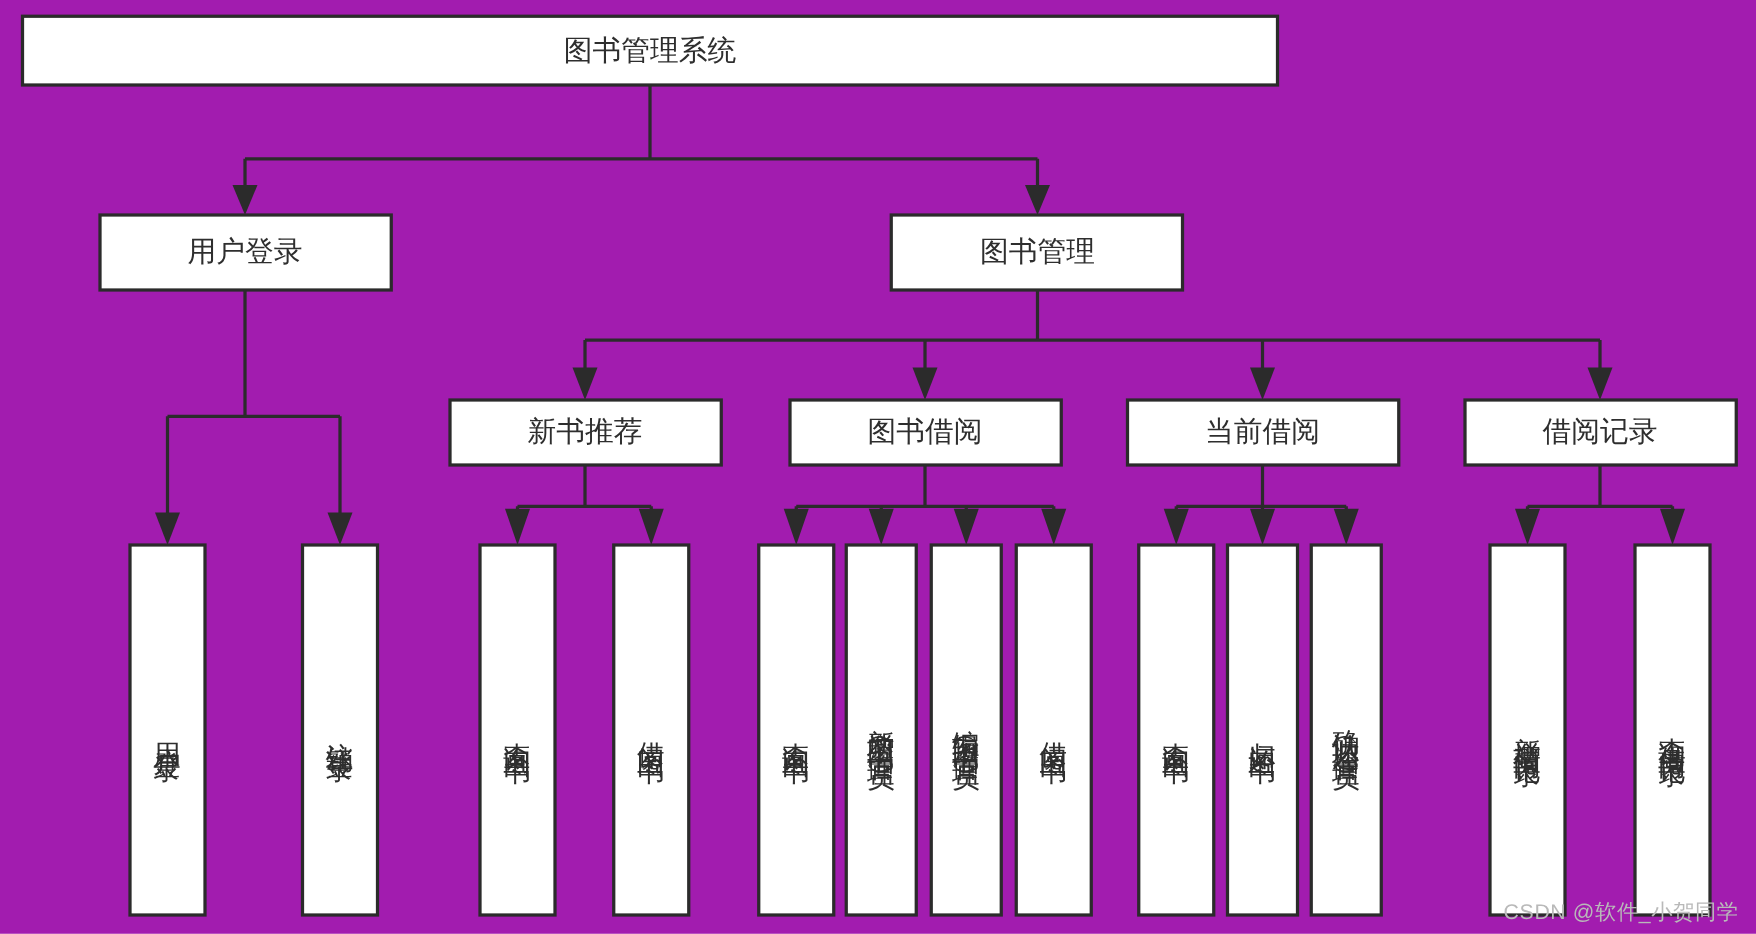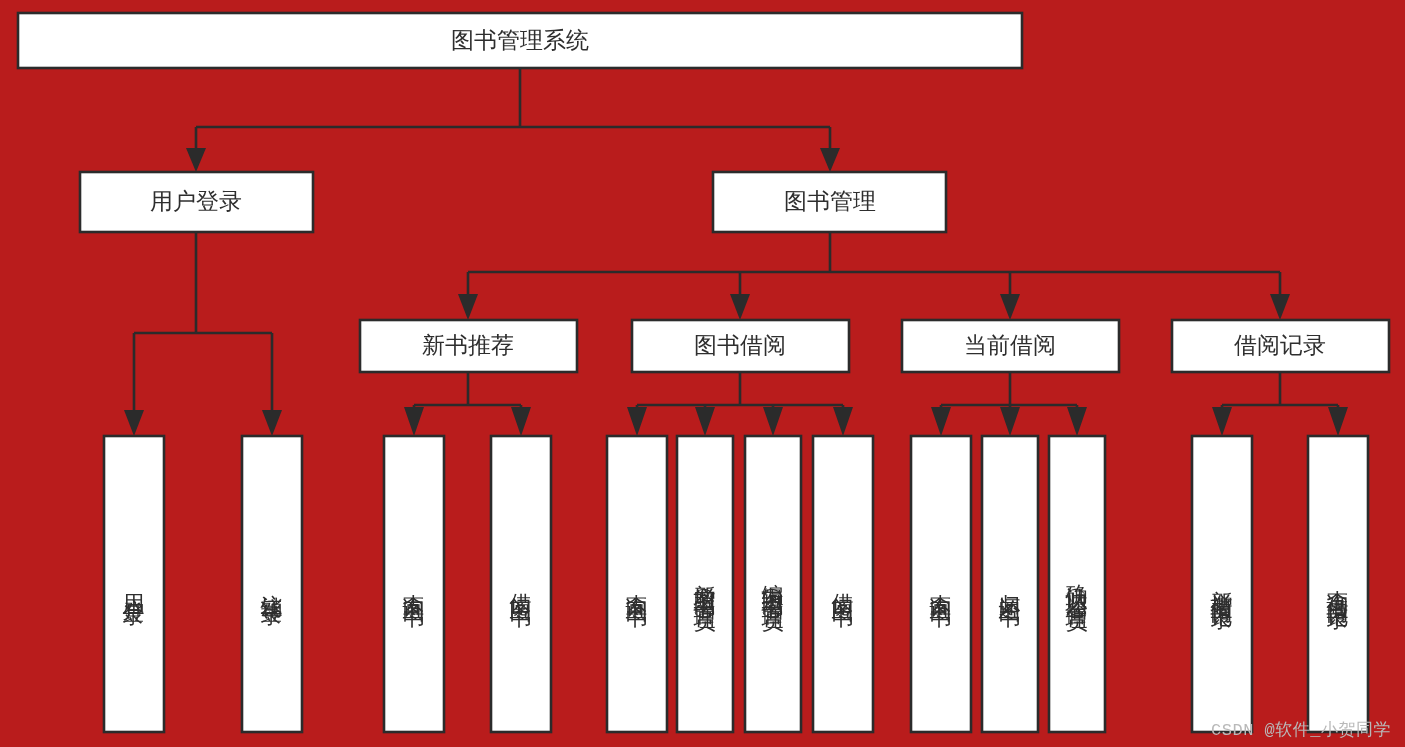--- a/index.html
+++ b/index.html
@@ -11,21 +11,21 @@
     width: 1405px;
     height: 747px;
     font-family: "Liberation Sans", "DejaVu Sans", sans-serif;
     overflow: hidden;
     position: relative;
   }
   #diagram-root {
     position: relative;
     width: 1405px;
     height: 747px;
-    background: #b91c1c;
+    background: #a21caf;
   }
   svg.diagram-canvas {
     position: absolute;
     left: 0;
     top: 0;
     width: 1405px;
     height: 747px;
     display: block;
   }
   .node-box {
@@ -57,21 +57,21 @@
     writing-mode: vertical-rl;
     text-orientation: upright;
     letter-spacing: 4px;
     dominant-baseline: central;
     text-anchor: middle;
   }
   .watermark-text {
     position: absolute;
     right: 14px;
     bottom: 6px;
-    font-family: Liberation Mono, monospace;
+    font-family: Liberation Sans, sans-serif;
     font-size: 17px;
     color: #b9b9b9;
     letter-spacing: 0.5px;
     white-space: nowrap;
     user-select: none;
   }
 </style>
 </head>
 <body>
 

